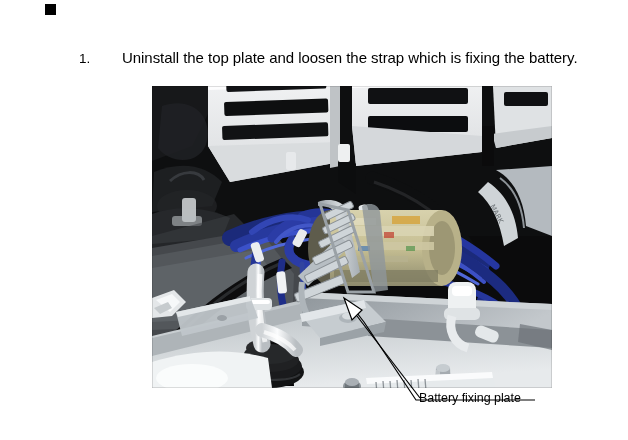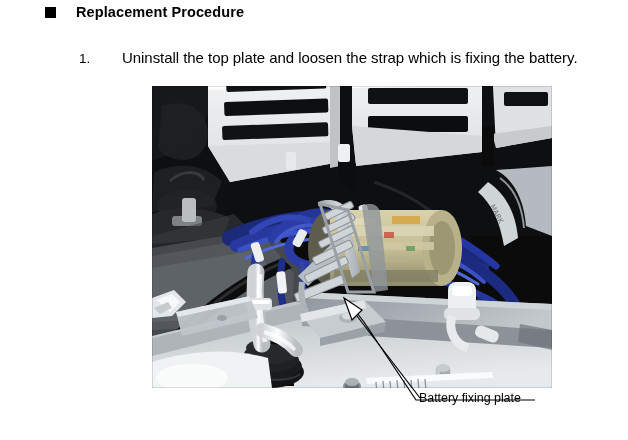--- a/index.html
+++ b/index.html
@@ -86,21 +86,20 @@
     font-size: 12.5px;
     white-space: nowrap;
     letter-spacing: -0.05px;
   }
 </style>
 </head>
 <body>
 
 <div class="heading-row">
   <span class="bullet-square"></span>
-  <span class="heading-text">Replacement Procedure</span>
 </div>
 
 <div class="step-row">
   <span class="step-number">1.</span>
   <span class="step-text">Uninstall the top plate and loosen the strap which is fixing the battery.</span>
 </div>
 
 <div class="photo">
   <svg width="400" height="302" viewBox="0 0 400 302" xmlns="http://www.w3.org/2000/svg">
     <defs>

